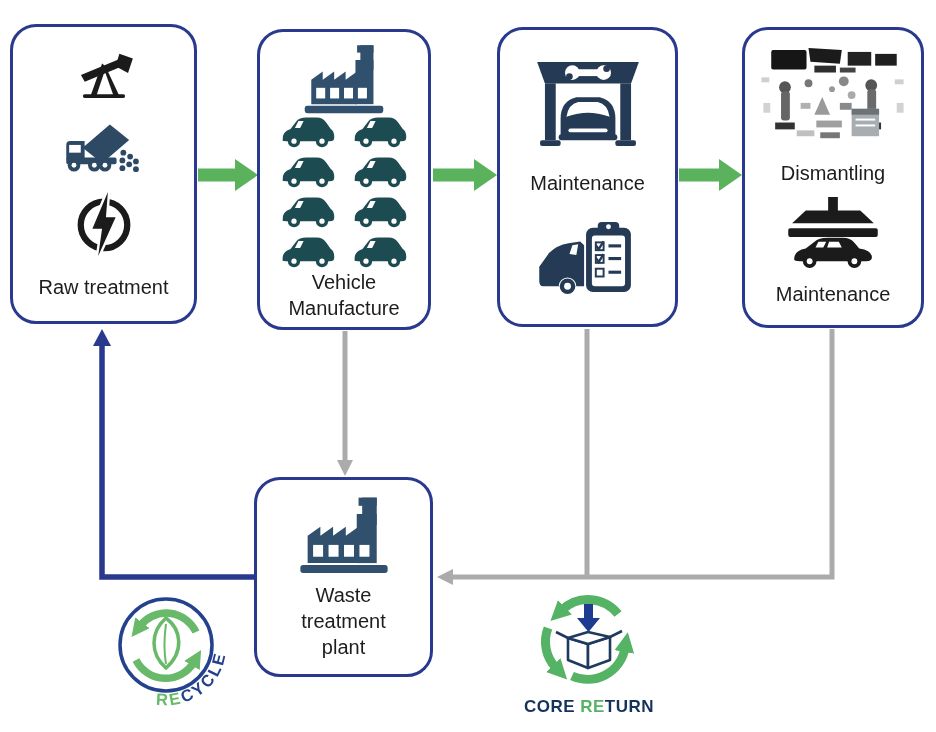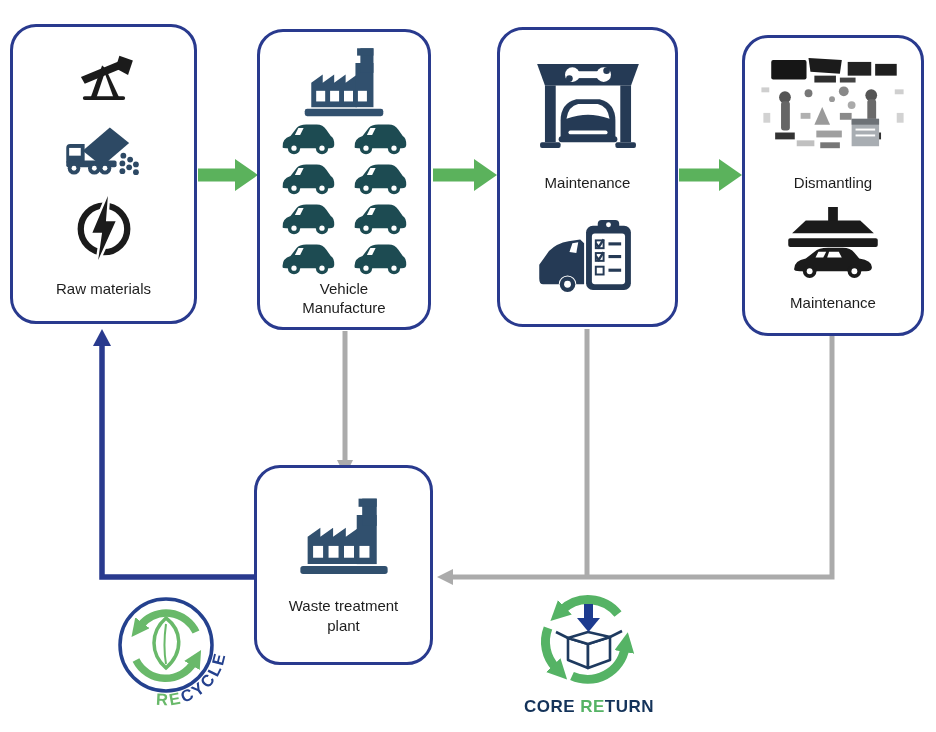--- a/index.html
+++ b/index.html
@@ -3,21 +3,21 @@
 <meta charset="utf-8">
 <style>
   html,body{margin:0;padding:0;background:#ffffff;}
   #canvas{position:relative;width:936px;height:732px;background:#ffffff;overflow:hidden;
           font-family:"Liberation Sans", sans-serif;}
   svg{display:block;}
   #connectors{position:absolute;left:0;top:0;z-index:0;}
   .box{position:absolute;z-index:1;background:#fff;border:3px solid #293a8e;border-radius:26px;
        box-sizing:border-box;display:flex;flex-direction:column;align-items:center;
        justify-content:space-evenly;padding:6px 4px;}
-  .label{font-size:15px;color:#1d1d1d;text-align:center;line-height:1.3;}
+  .label{font-size:20px;color:#1d1d1d;text-align:center;line-height:1.3;}
   .car-grid{display:grid;grid-template-columns:repeat(2,56px);column-gap:16px;row-gap:5px;}
   .logo{position:absolute;z-index:1;}
 </style>
 </head>
 <body>
 
 <div id="canvas">
 
   <svg width="0" height="0" style="position:absolute">
     <defs>
@@ -94,21 +94,21 @@
         <circle cx="77" cy="50" r="3"></circle>
       <circle cx="63" cy="49" r="3"></circle>
         <circle cx="70" cy="53" r="3"></circle>
         <circle cx="77" cy="58" r="3"></circle>
         <circle cx="63" cy="57" r="3"></circle>
     </svg>
     <svg width="62" height="70" viewBox="0 0 64 70">
       <circle cx="32" cy="36" r="24" fill="none" stroke="#1b1b1b" stroke-width="6.5"></circle>
       <polygon points="36,2 20,40 30,40 26,68 44,28 34,28" fill="#1b1b1b" stroke="#fff" stroke-width="5" paint-order="stroke"></polygon>
     </svg>
-    <div class="label">Raw materials</div>
+    <div class="label">Raw treatment</div>
   </div>
 
   <div class="box" style="left:257px;top:29px;width:174px;height:301px;padding-top:10px;">
     <svg width="90" height="72" viewBox="0 0 100 88" fill="#31506e">
       <use href="#sym-factory"></use>
     </svg>
     <div class="car-grid">
       <svg width="56" height="35" viewBox="0 0 64 40" fill="#1d4b52">
           <use href="#sym-car"></use>
         </svg>
@@ -168,21 +168,21 @@
       <polyline points="60,28 63,32 68,24" fill="none" stroke="#253a55" stroke-width="2.4"></polyline>
       <rect x="73" y="27" width="13" height="3.2"></rect>
       <rect x="60" y="38" width="8" height="8" fill="none" stroke="#253a55" stroke-width="2"></rect>
       <polyline points="60,41 63,45 68,37" fill="none" stroke="#253a55" stroke-width="2.4"></polyline>
       <rect x="73" y="40" width="13" height="3.2"></rect>
       <rect x="60" y="52" width="8" height="8" fill="none" stroke="#253a55" stroke-width="2"></rect>
       <rect x="73" y="54" width="13" height="3.2"></rect>
     </svg>
   </div>
 
-  <div class="box" style="left:742px;top:27px;width:182px;height:301px;margin-top:8px;">
+  <div class="box" style="left:742px;top:27px;width:182px;height:301px;">
     <svg width="152" height="100" viewBox="0 0 154 102">
       <rect x="14" y="2" width="36" height="20" rx="2" fill="#161616"></rect>
       <polygon points="52,0 86,2 84,16 54,14" fill="#1b1b1b"></polygon>
       <rect x="92" y="4" width="24" height="14" fill="#222"></rect>
       <rect x="120" y="6" width="22" height="12" fill="#1f1f1f"></rect>
       <rect x="58" y="18" width="22" height="7" fill="#2e2e2e"></rect>
       <rect x="84" y="20" width="16" height="5" fill="#444"></rect>
       <circle cx="28" cy="40" r="6" fill="#555"></circle>
         <rect x="24" y="44" width="9" height="30" rx="3" fill="#666"></rect>
       <rect x="18" y="76" width="20" height="7" fill="#333"></rect>
@@ -217,21 +217,21 @@
       <polygon points="37,46 45,46 42,52 34,52" fill="#fff"></polygon>
       <polygon points="48,46 58,46 61,52 46,52" fill="#fff"></polygon>
       <circle cx="28" cy="66" r="7"></circle>
         <circle cx="74" cy="66" r="7"></circle>
       <circle cx="28" cy="66" r="3" fill="#fff"></circle>
         <circle cx="74" cy="66" r="3" fill="#fff"></circle>
     </svg>
     <div class="label">Maintenance</div>
   </div>
 
-  <div class="box" style="left:254px;top:465px;width:179px;height:200px;">
+  <div class="box" style="left:254px;top:477px;width:179px;height:200px;">
     <svg width="96" height="80" viewBox="0 0 100 88" fill="#31506e">
       <use href="#sym-factory"></use>
     </svg>
     <div class="label" style="max-width:110px;">Waste treatment plant</div>
   </div>
 
   <svg class="logo" style="left:96px;top:580px;" width="148" height="152" viewBox="0 0 148 152">
     <circle cx="70" cy="65" r="46" fill="none" stroke="#24418e" stroke-width="3.5"></circle>
     <path d="M100,52 A33,33 0 0 0 44,46" fill="none" stroke="#69b96a" stroke-width="7.5" marker-end="url(#head-green-r)"></path>
     <path d="M40,80 A33,33 0 0 0 98,82" fill="none" stroke="#69b96a" stroke-width="7.5" marker-end="url(#head-green-r)"></path>

